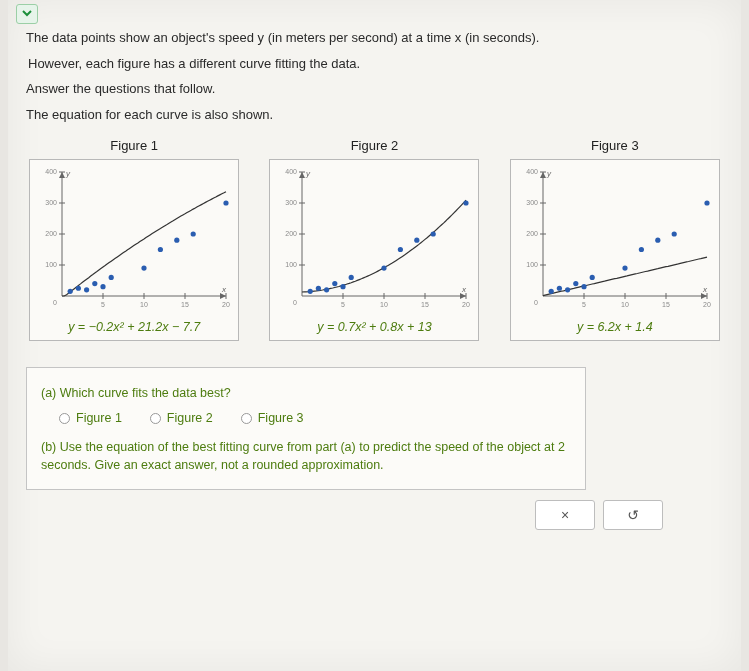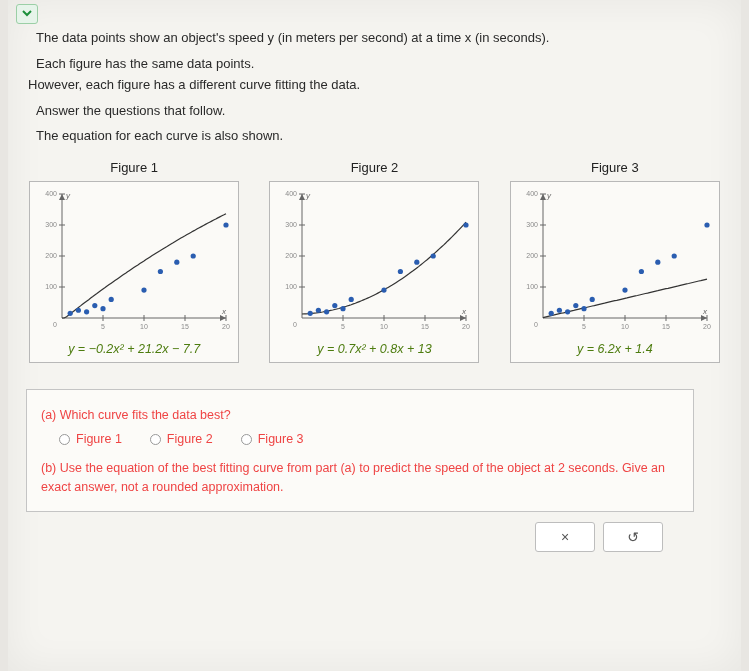--- a/index.html
+++ b/index.html
@@ -26,21 +26,21 @@
     top: 4px; left: 16px;
     width: 22px; height: 20px;
     border: 1px solid #9bcfa6;
     background: #e6f4ea;
     display: flex; align-items: center; justify-content: center;
     color: #1b8f3a;
     border-radius: 3px;
     font-size: 12px;
   }
   .intro { margin-top: 18px; font-size: 13px; line-height: 1.5; color: #2a2a2a;}
-  .intro p { margin: 6px 10px; }
+  .intro p { margin: 6px 0; }
   .figures {
     display: flex;
     gap: 24px;
     margin-top: 14px;
     justify-content: space-around;
   }
   .figure { width: 210px; }
   .fig-title { text-align: center; font-size: 13px; margin-bottom: 6px; color: #222;}
   .fig-box {
     border: 1px solid #b8b8b8;
@@ -53,23 +53,23 @@
     font-size: 12.5px;
     margin-top: 6px;
     font-style: italic;
     color: #4d7c0f;
   }
   .qbox {
     border: 1px solid #c4c4c4;
     background: #fcfbf8;
     margin-top: 26px;
     padding: 12px 14px 14px 14px;
-    width: 668px;
+    width: 560px;
     font-size: 12.5px;
-    color: #ef4444;
+    color: #4d7c0f;
     line-height: 1.5;
   }
   .qbox .opts { margin: 6px 0 10px 18px; display:flex; gap: 28px;}
   .radio {
     display:inline-flex; align-items:center; gap:6px;
   }
   .radio-dot {
     width:11px; height:11px; border:1px solid #999; border-radius:50%; background:#fff;
     display:inline-block;
   }
@@ -101,21 +101,20 @@
   <div class="expand-chevron">
     <span>
       <svg width="12" height="12" viewBox="0 0 12 12">
           <path d="M2 4 L6 8 L10 4" fill="none" stroke="#1b8f3a" stroke-width="2"></path>
         </svg>
     </span>
   </div>
 
   <div class="intro">
     <p>The data points show an object's speed y (in meters per second) at a time x (in seconds).</p>
-    <p style="margin-bottom:0">Each figure has the same data points.</p>
     <p style="margin:2px">However, each figure has a different curve fitting the data.</p>
     <p>Answer the questions that follow.</p>
     <p style="margin-top:0">The equation for each curve is also shown.</p>
   </div>
 
   <div class="figures">
     <div class="figure">
       <div class="fig-title">Figure 1</div>
       <div class="fig-box">
         <svg class="plot" viewBox="0 0 200 150">

